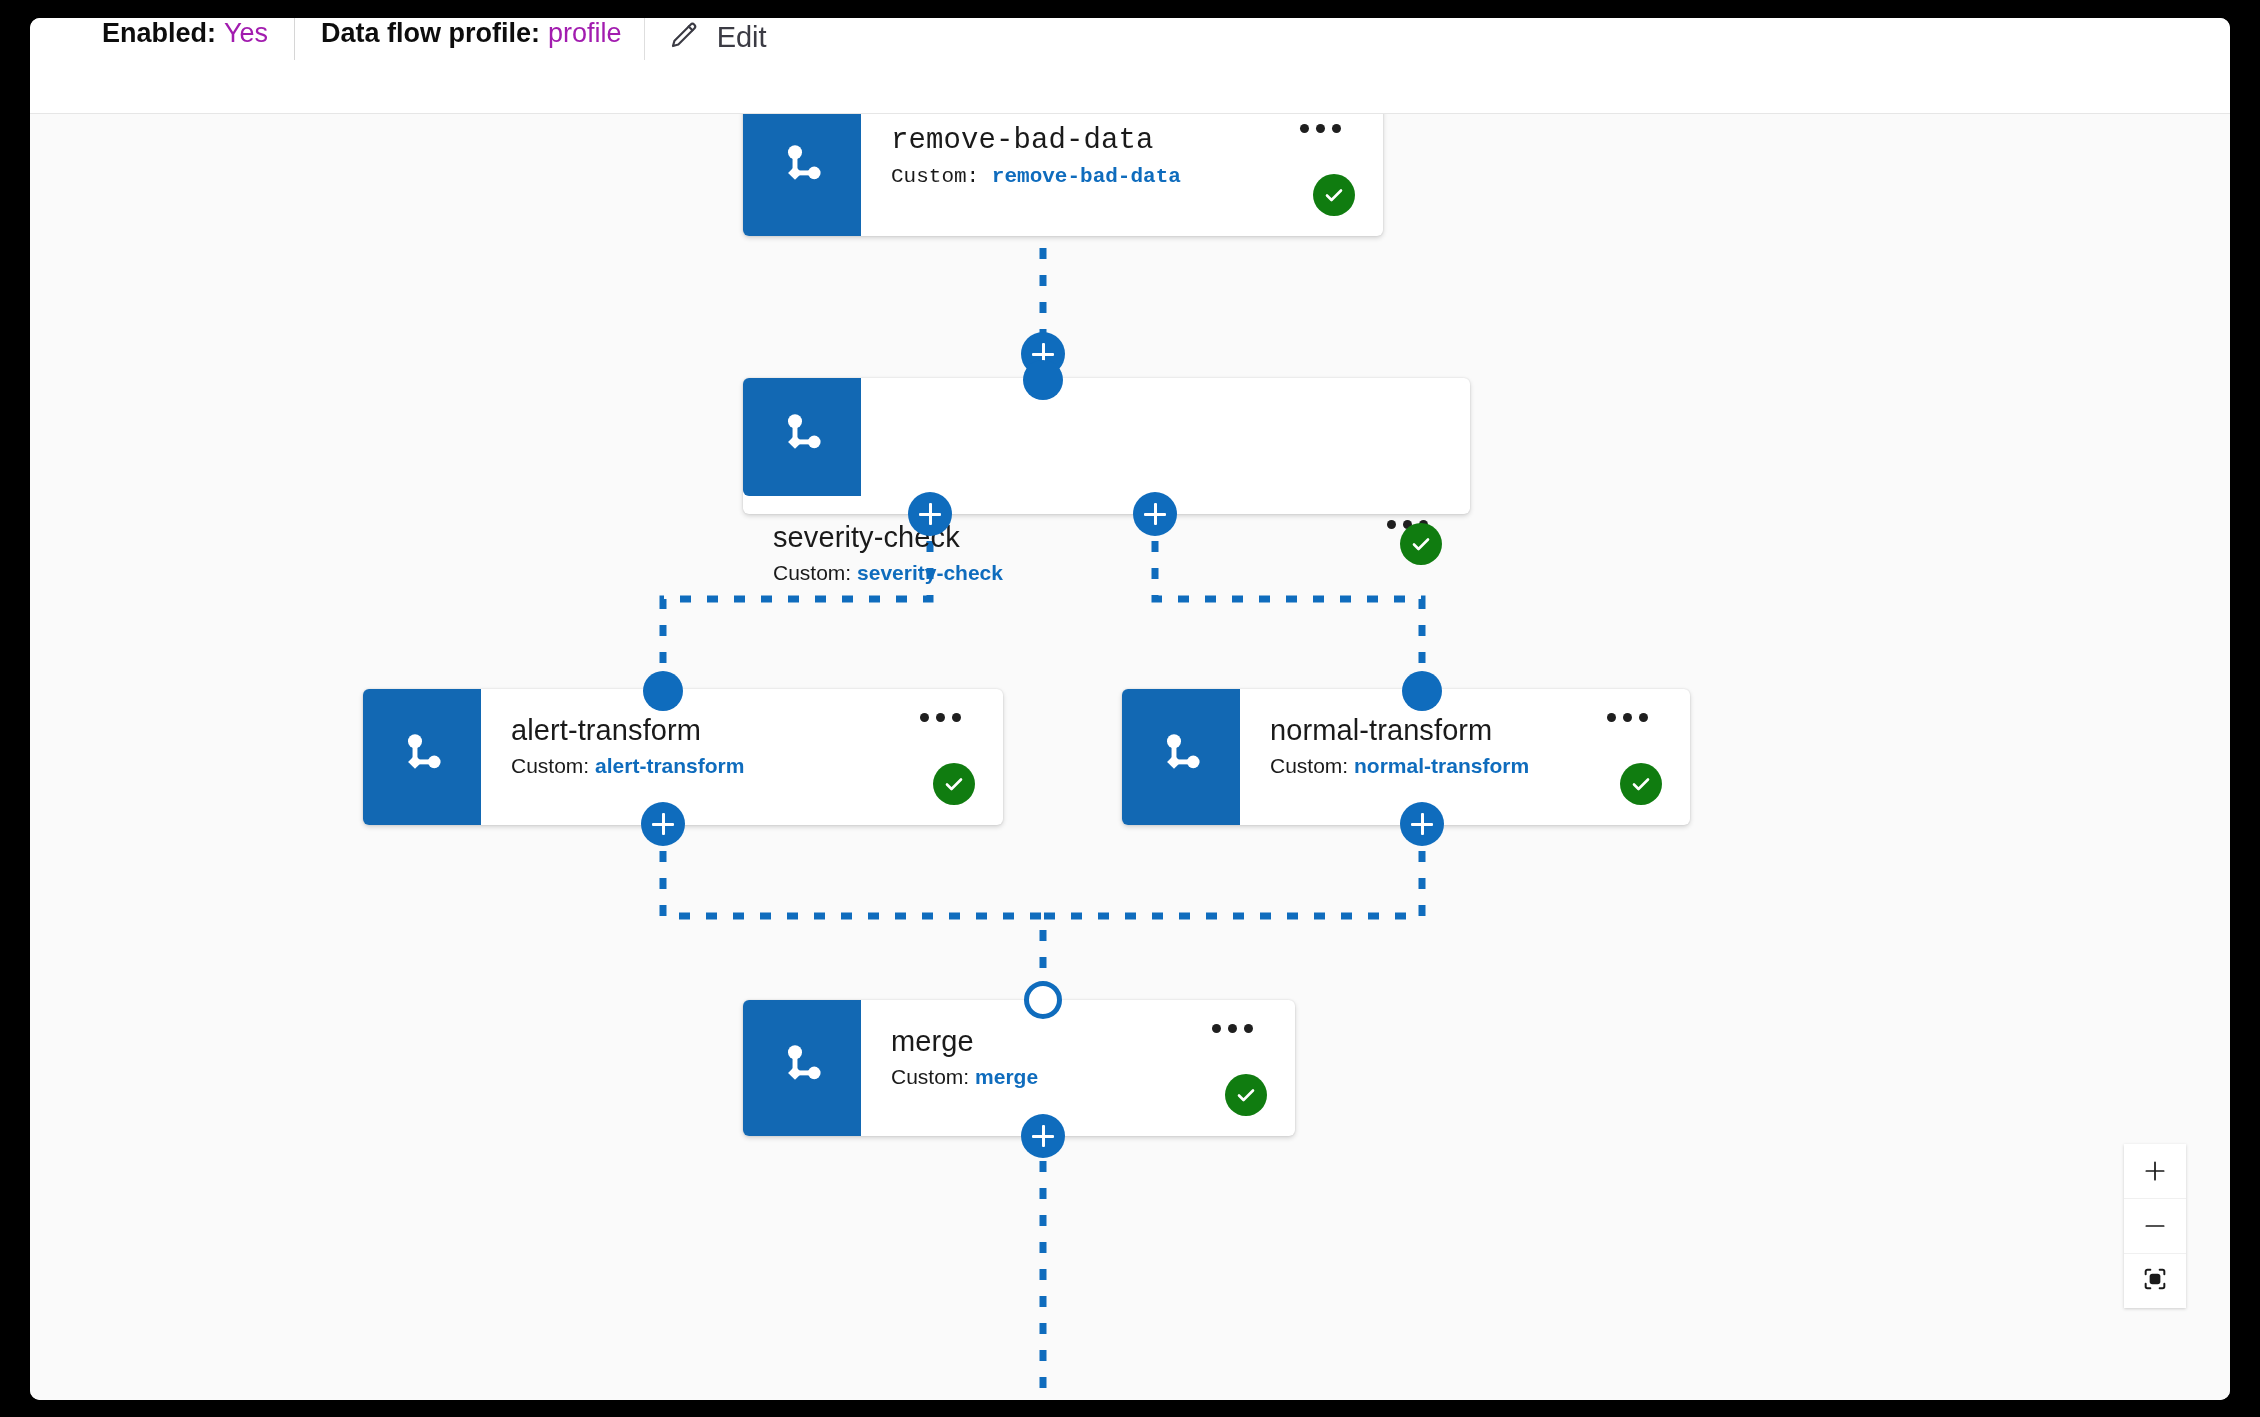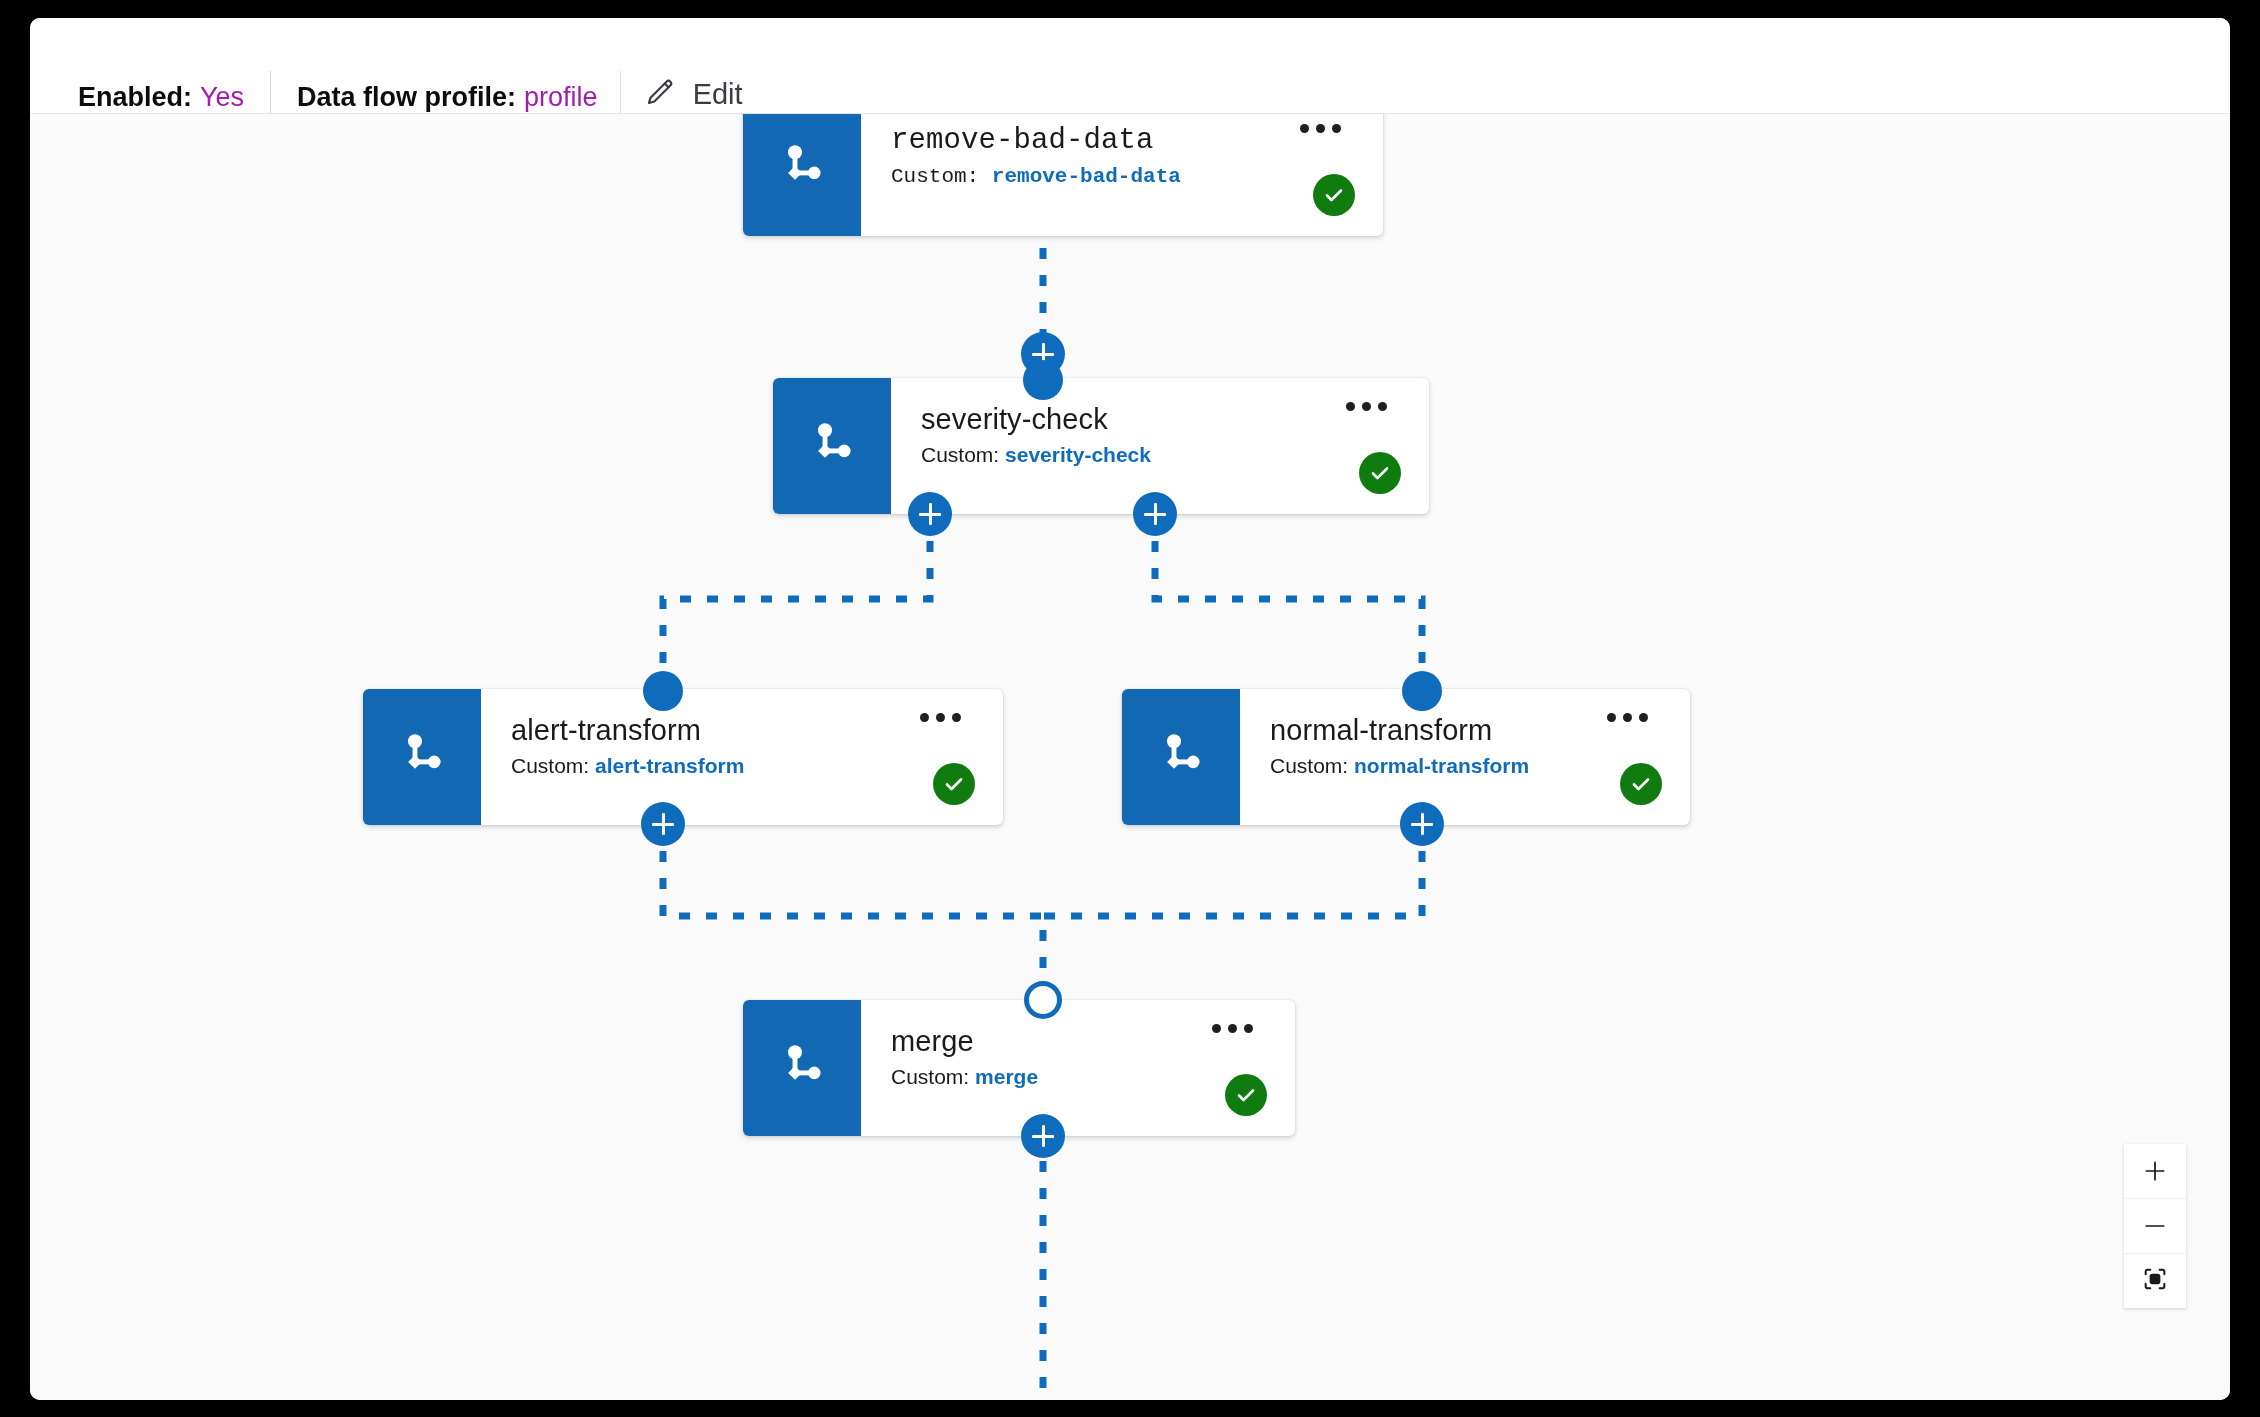--- a/index.html
+++ b/index.html
@@ -18,23 +18,23 @@
     border-radius:10px;
     overflow:hidden;
     box-shadow:0 0 0 1px rgba(0,0,0,.05);
   }
   
   #header{
     position:absolute;left:0;top:0;
     width:100%;height:96px;
     background:#ffffff;
     border-bottom:1px solid #e6e6e6;
-    display:flex;align-items:flex-end;
+    display:flex;align-items:flex-start;
     box-sizing:border-box;
-    padding-left:48px;
+    padding-left:72px;
   }
   .hdr-item{display:flex;align-items:center;font-size:27px;color:#1a1a1a;white-space:nowrap;}
   .hdr-strong{font-weight:700;color:#0d0d0d;}
   .hdr-val{font-weight:400;color:#a21caf;margin-left:8px;}
   .hdr-sep{
     width:1px;height:42px;background:#d6d6d6;
     margin:0 26px;flex:0 0 auto;
   }
   .hdr-sep.thin{margin:0 22px;background:#dedede;}
   #edit-btn{
@@ -206,21 +206,21 @@
           </div>
         <div class="node-status">
           <svg width="24" height="24" viewBox="0 0 24 24" fill="none" stroke="#fff" stroke-width="2.6" stroke-linecap="round" stroke-linejoin="round">
               <path d="M5 12.5l4.5 4.5L19 7.5"></path>
             </svg>
         </div>
       </div>
     </div>
     <div class="plus" style="left:991px;top:218px;"></div>
 
-    <div class="node" style="left:743px;top:264px;width:656px;">
+    <div class="node" style="left:713px;top:264px;width:727px;flex-direction:column;">
       <div class="node-icon">
         <svg width="56" height="56" viewBox="0 0 32 32" fill="#ffffff">
           <circle cx="12" cy="7" r="4"></circle>
           <rect x="10.6" y="9" width="2.8" height="11"></rect>
           <rect x="12" y="17.4" width="10" height="2.8"></rect>
           <rect x="9.2" y="16" width="5.6" height="5.6" transform="rotate(45 12 18.8)"></rect>
           <circle cx="23" cy="18.8" r="3.6"></circle>
         </svg>
       </div>
       <div class="node-body">

